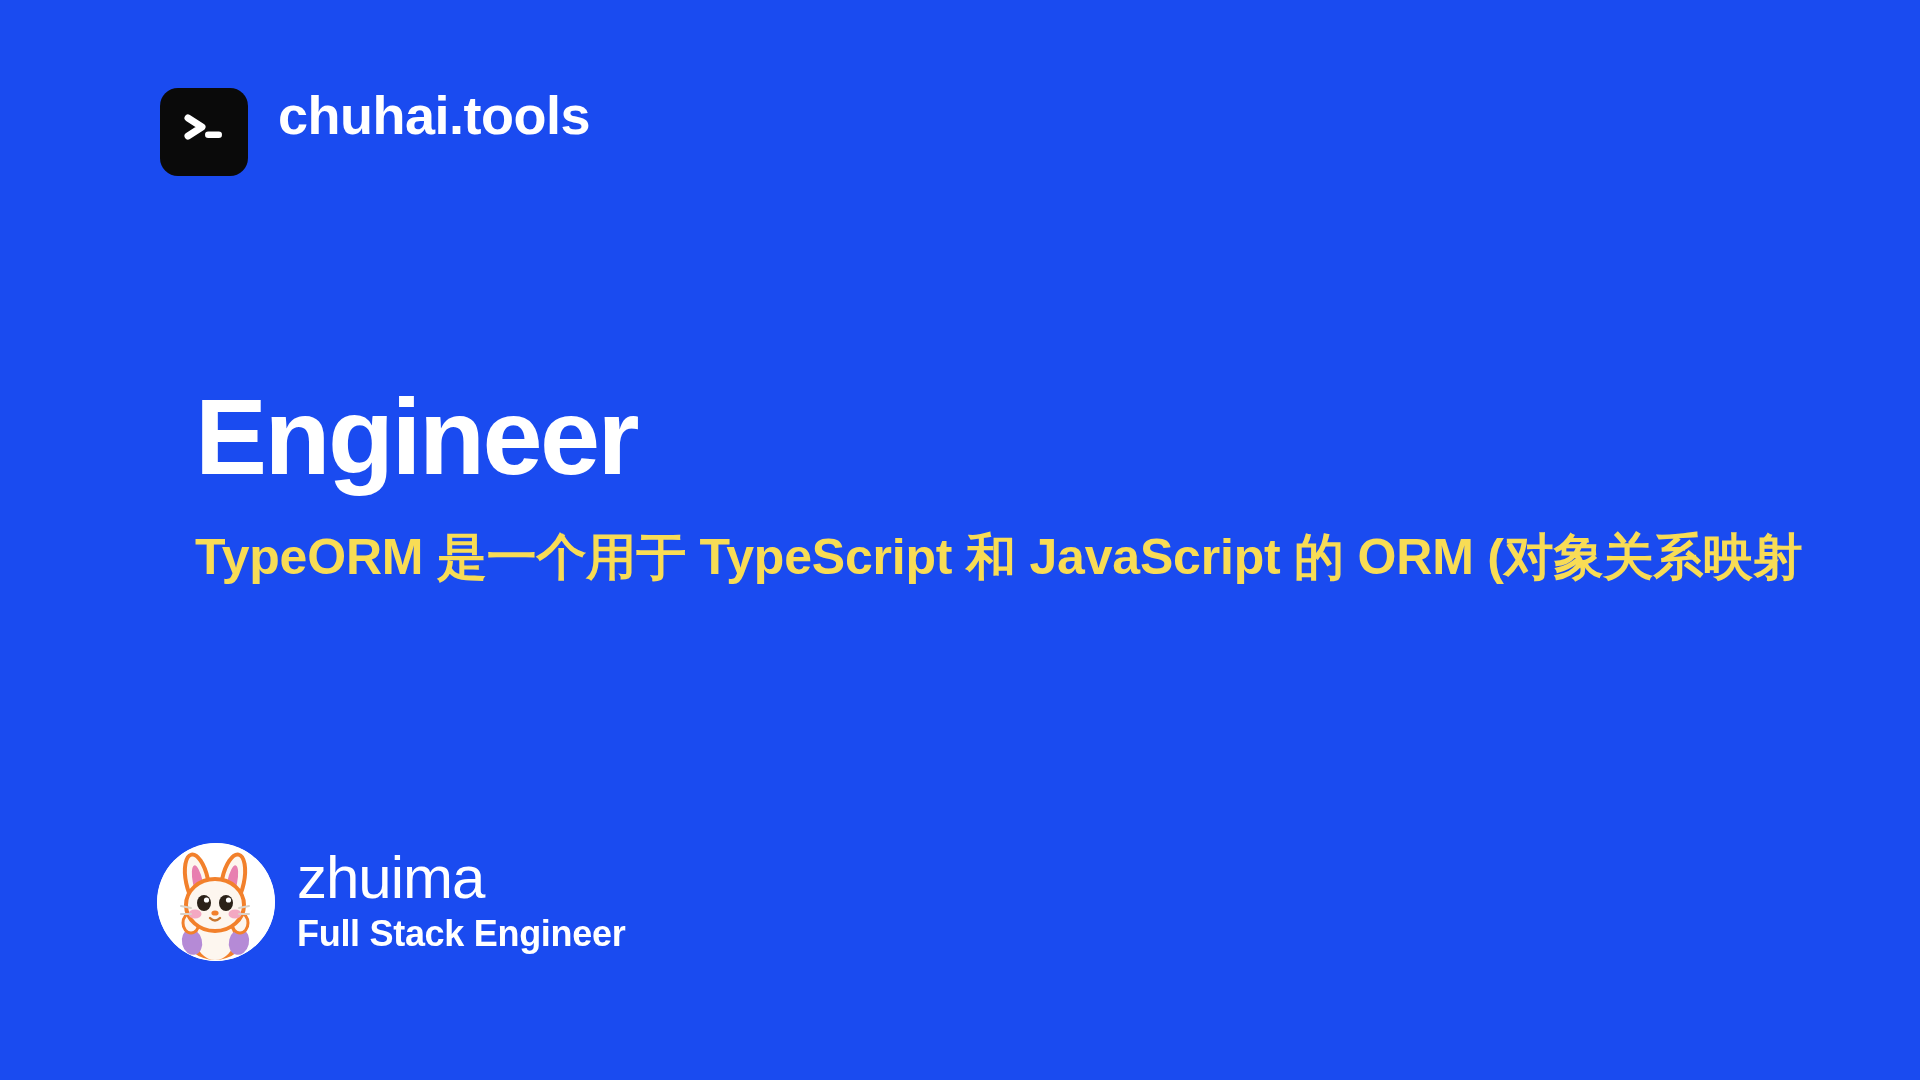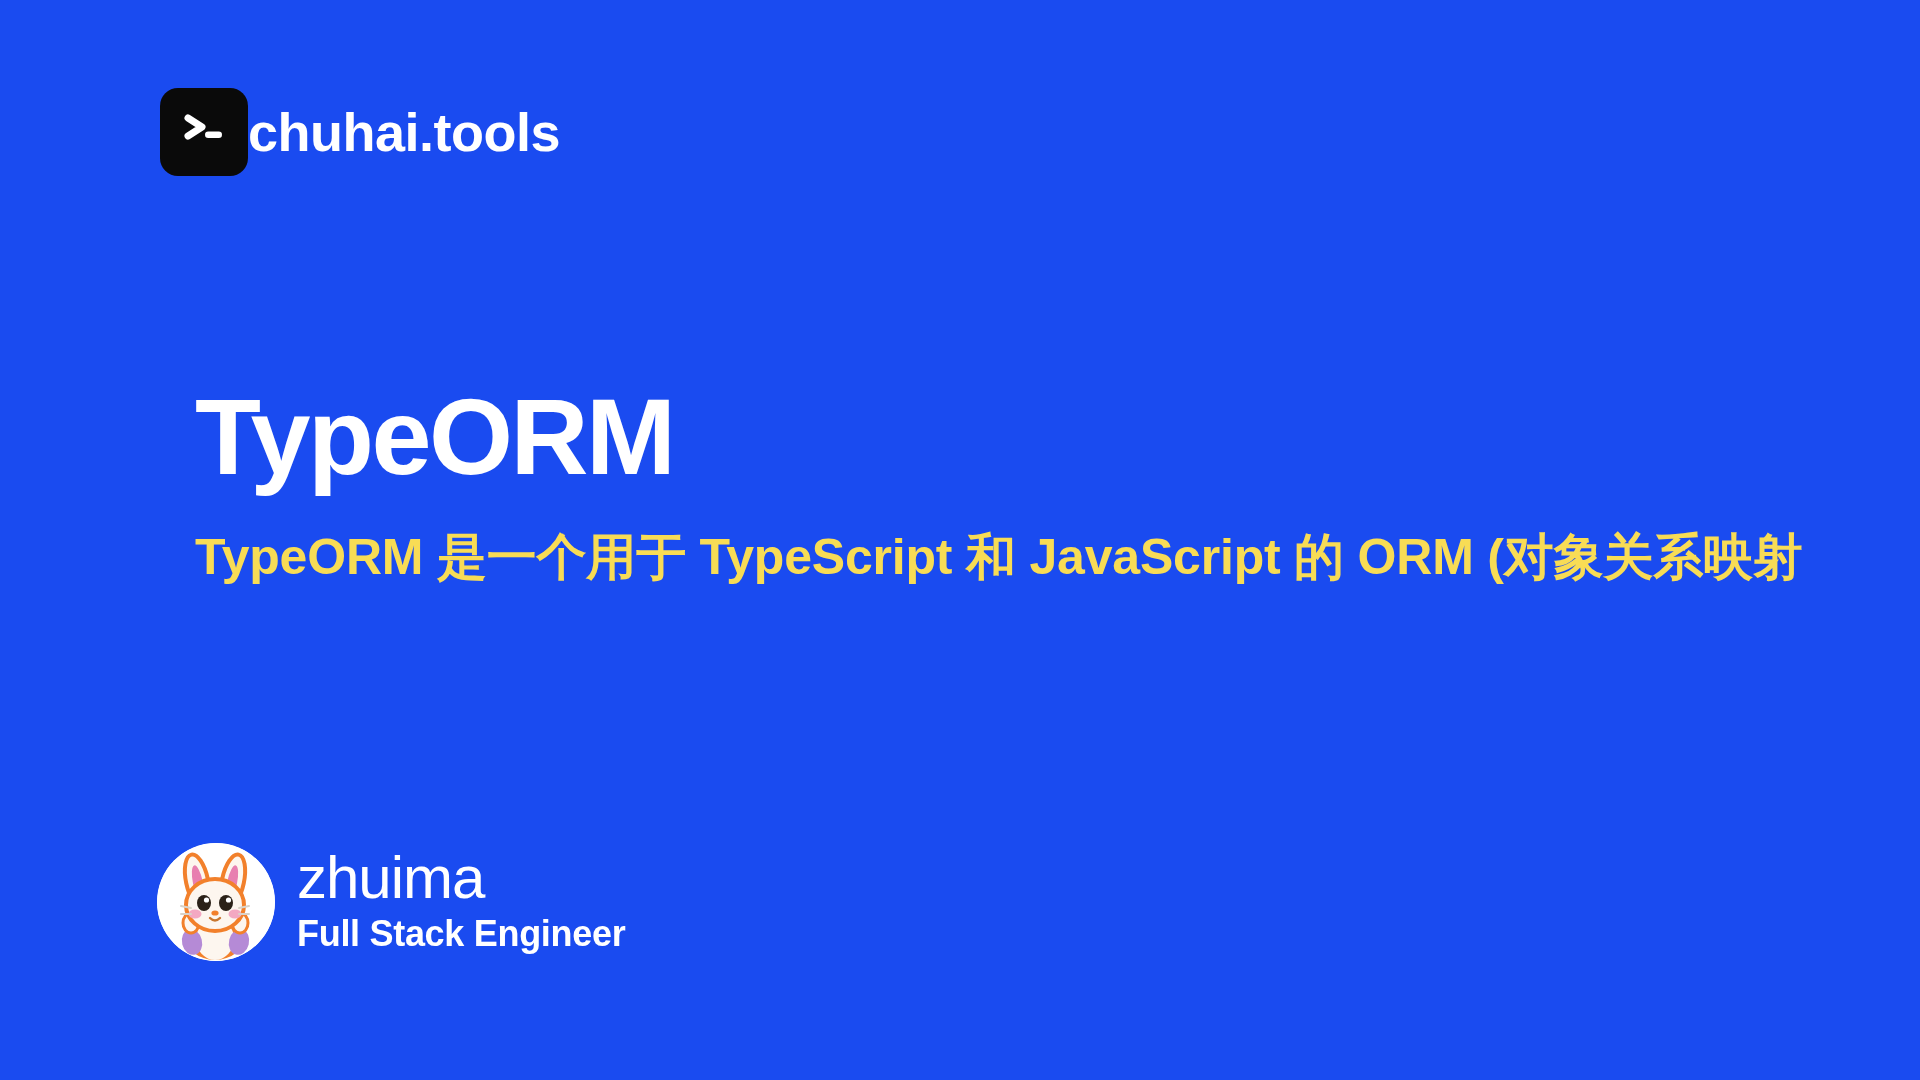--- a/index.html
+++ b/index.html
@@ -20,21 +20,21 @@
     background: #1a4bf0;
     box-sizing: border-box;
   }
 
   
   #brand-header {
     position: absolute;
     left: 160px;
     top: 88px;
     display: flex;
-    align-items: center;
+    gap: 30px;
   }
 
   #brand-logo-tile {
     width: 88px;
     height: 88px;
     border-radius: 18px;
     background: #0a0a0a;
     display: flex;
     align-items: center;
     justify-content: center;
@@ -134,21 +134,21 @@
     <div id="brand-logo-tile">
       <svg width="56" height="56" viewBox="0 0 56 56" aria-hidden="true">
         <path d="M12 14 L26 23 L12 32" fill="none" stroke="#ffffff" stroke-width="7" stroke-linecap="round" stroke-linejoin="round"></path>
         <rect x="29" y="27.5" width="17" height="6.5" rx="3.25" fill="#ffffff"></rect>
       </svg>
     </div>
     <div id="brand-name">chuhai.tools</div>
   </div>
 
   <div id="content">
-    <h1 id="tool-title">TypeORM</h1>
+    <h1 id="tool-title">Engineer</h1>
     <p id="tool-description">TypeORM 是一个用于 TypeScript 和 JavaScript 的 ORM (对象关系映射</p>
   </div>
 
   <div id="author-block">
     <div id="author-avatar">
       <svg width="118" height="118" viewBox="0 0 118 118" aria-hidden="true">
         <circle cx="59" cy="59" r="59" fill="#ffffff"></circle>
 
         <ellipse cx="40" cy="38" rx="11" ry="27" transform="rotate(-12 40 38)" fill="#fdf6ef" stroke="#f2802b" stroke-width="4"></ellipse>
         <ellipse cx="41" cy="40" rx="5" ry="18" transform="rotate(-12 41 40)" fill="#e87fb0"></ellipse>

